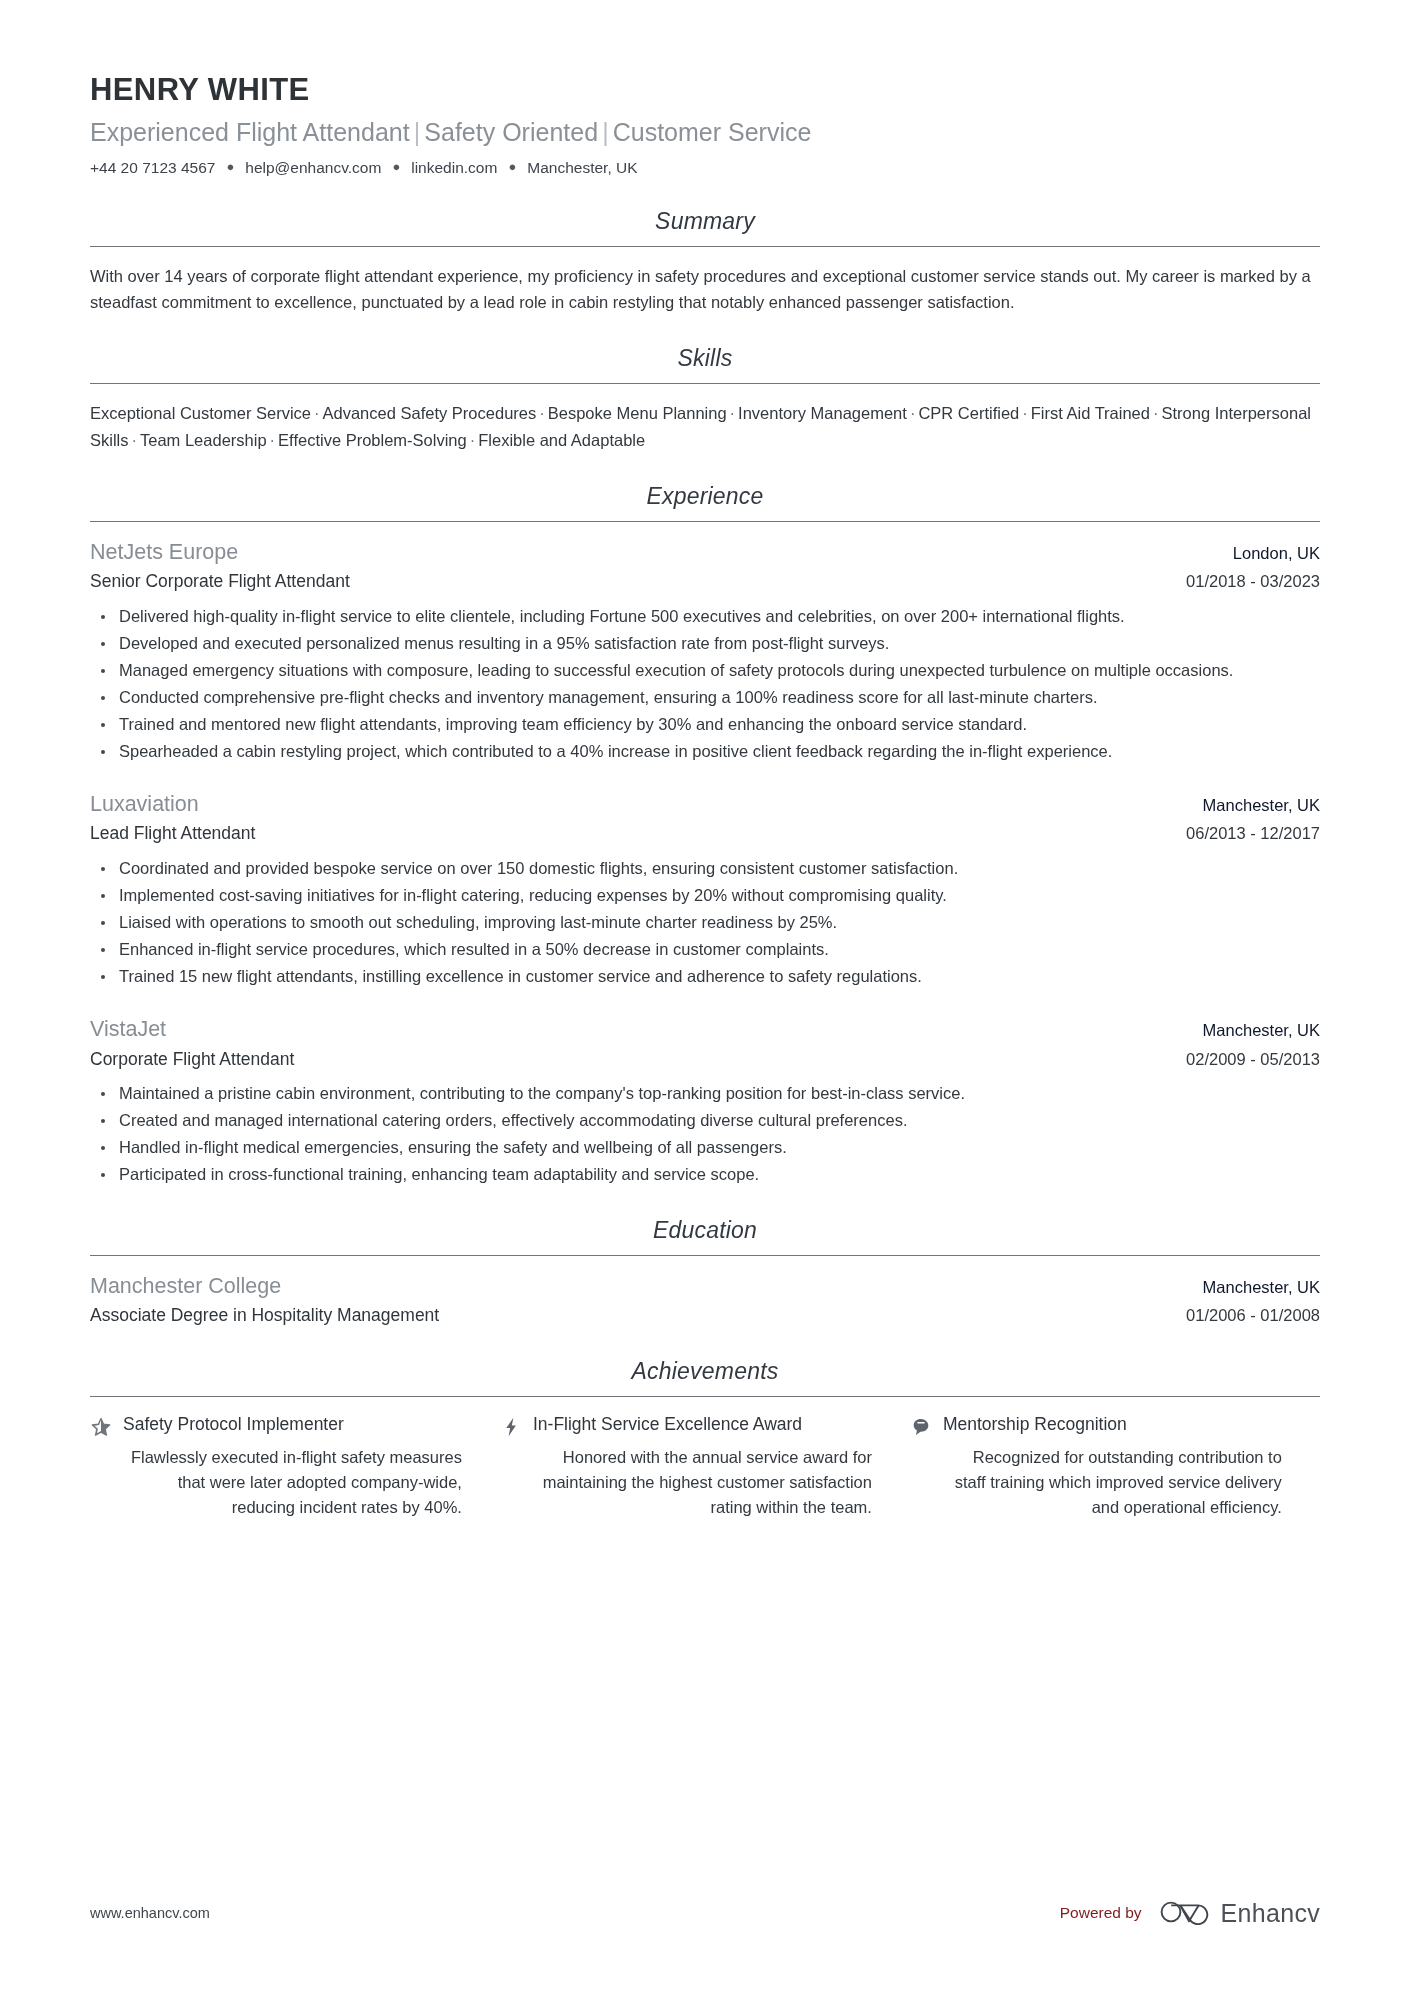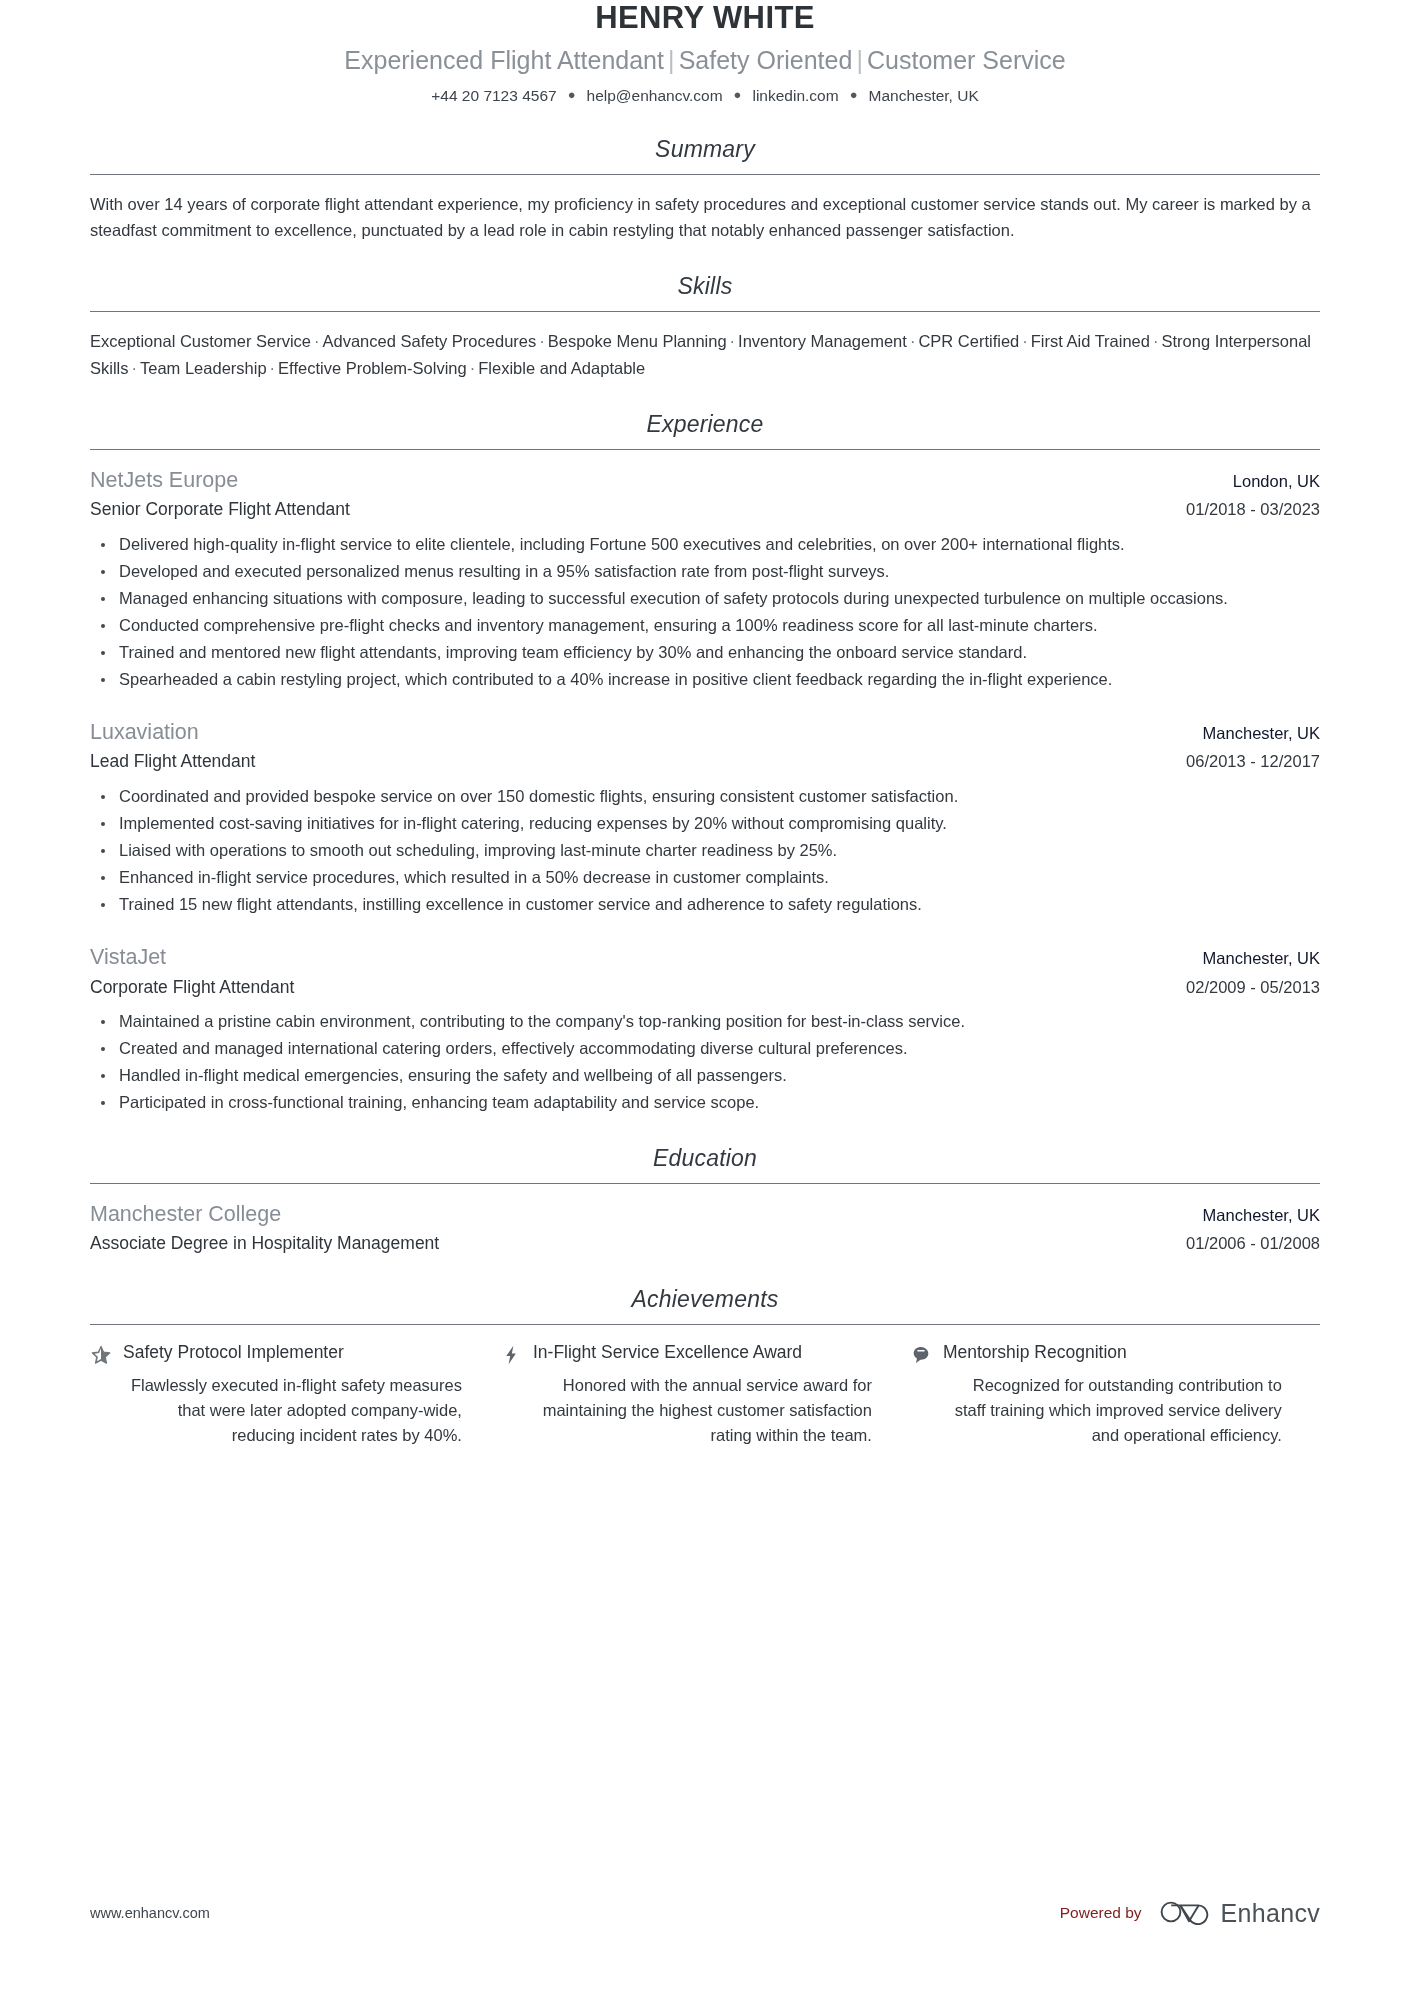--- a/index.html
+++ b/index.html
@@ -18,21 +18,21 @@
 
   .page {
     position: relative;
     width: 1410px;
     height: 1995px;
     padding: 0 90px;
     background: #fff;
   }
 
   
-  .header { text-align: center; }
+  .header { padding-top: 72px; }
 
   .name {
     font-size: 31px;
     font-weight: bold;
     letter-spacing: 0.4px;
     color: #2e3338;
     line-height: 1.15;
   }
 
   .headline {
@@ -269,21 +269,21 @@
             <div class="org">NetJets Europe</div>
             <div class="loc">London, UK</div>
           </div>
           <div class="entry-row sub">
             <div class="role">Senior Corporate Flight Attendant</div>
             <div class="dates">01/2018 - 03/2023</div>
           </div>
           <ul class="bullets">
             <li>Delivered high-quality in-flight service to elite clientele, including Fortune 500 executives and celebrities, on over 200+ international flights.</li>
             <li>Developed and executed personalized menus resulting in a 95% satisfaction rate from post-flight surveys.</li>
-            <li>Managed enhancing situations with composure, leading to successful execution of safety protocols during unexpected turbulence on multiple occasions.</li>
+            <li>Managed emergency situations with composure, leading to successful execution of safety protocols during unexpected turbulence on multiple occasions.</li>
             <li>Conducted comprehensive pre-flight checks and inventory management, ensuring a 100% readiness score for all last-minute charters.</li>
             <li>Trained and mentored new flight attendants, improving team efficiency by 30% and enhancing the onboard service standard.</li>
             <li>Spearheaded a cabin restyling project, which contributed to a 40% increase in positive client feedback regarding the in-flight experience.</li>
           </ul>
         </div>
         <div class="entry">
           <div class="entry-row">
             <div class="org">Luxaviation</div>
             <div class="loc">Manchester, UK</div>
           </div>

